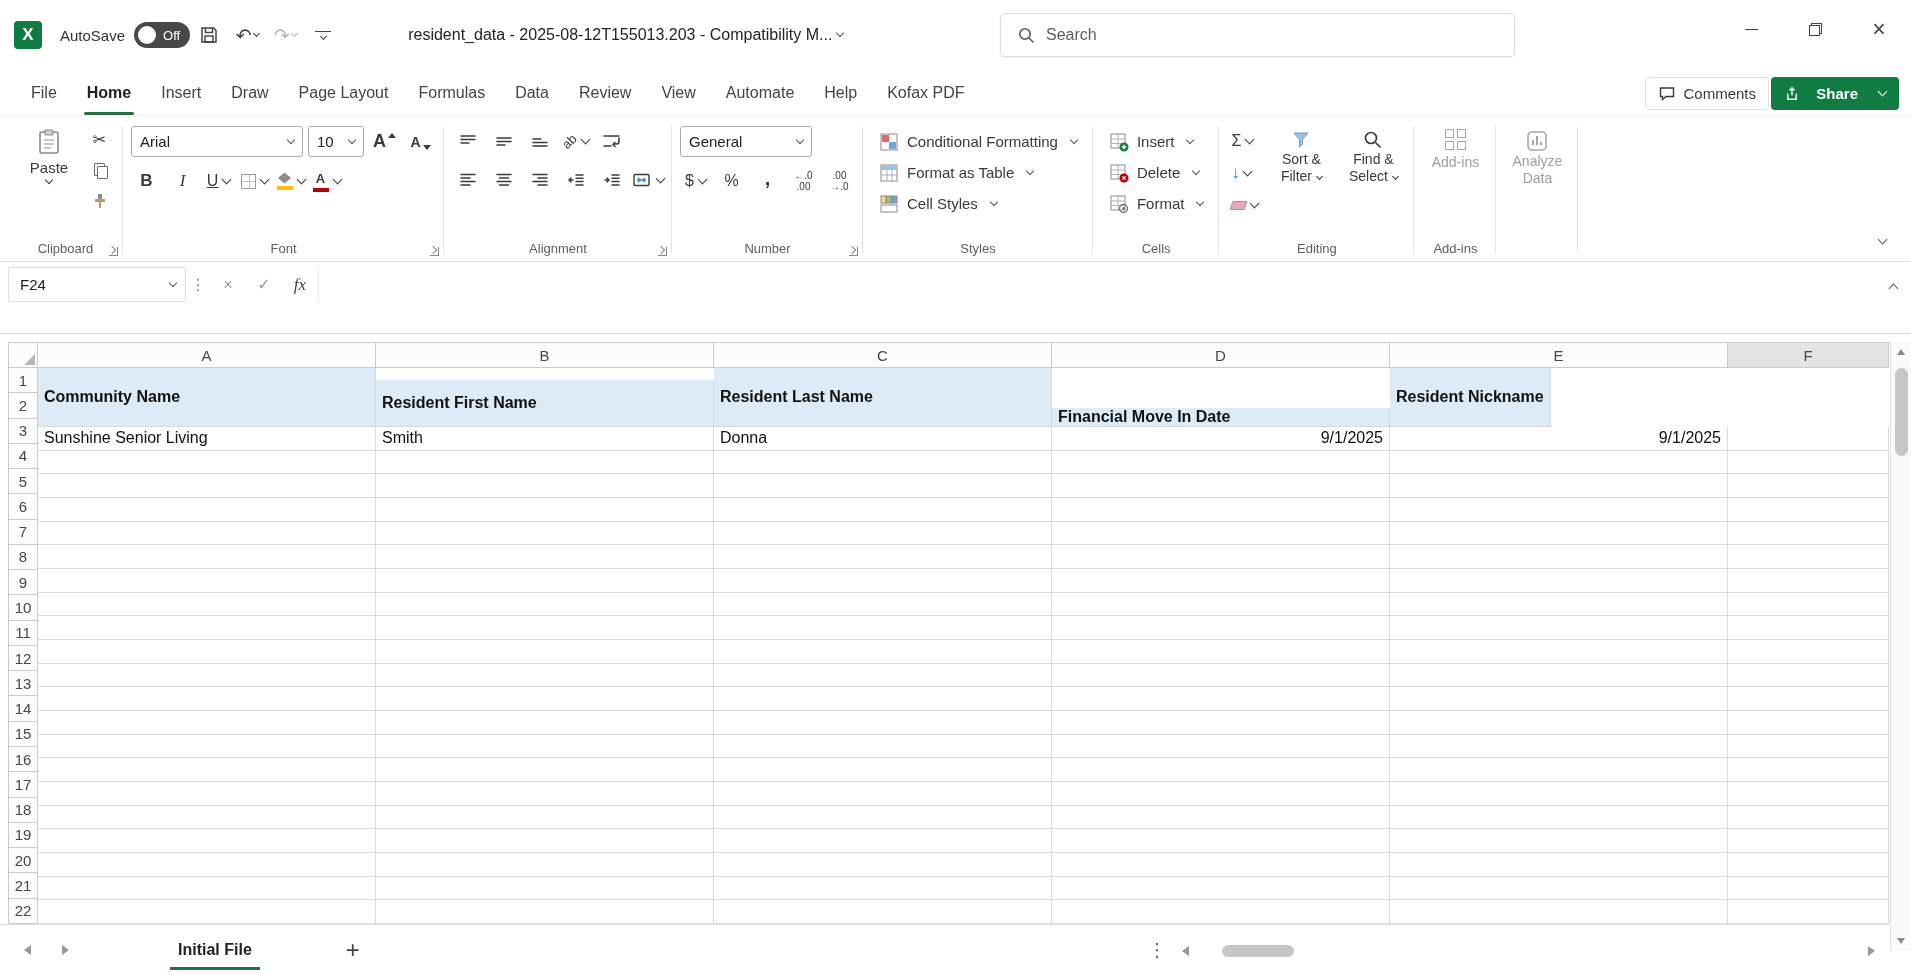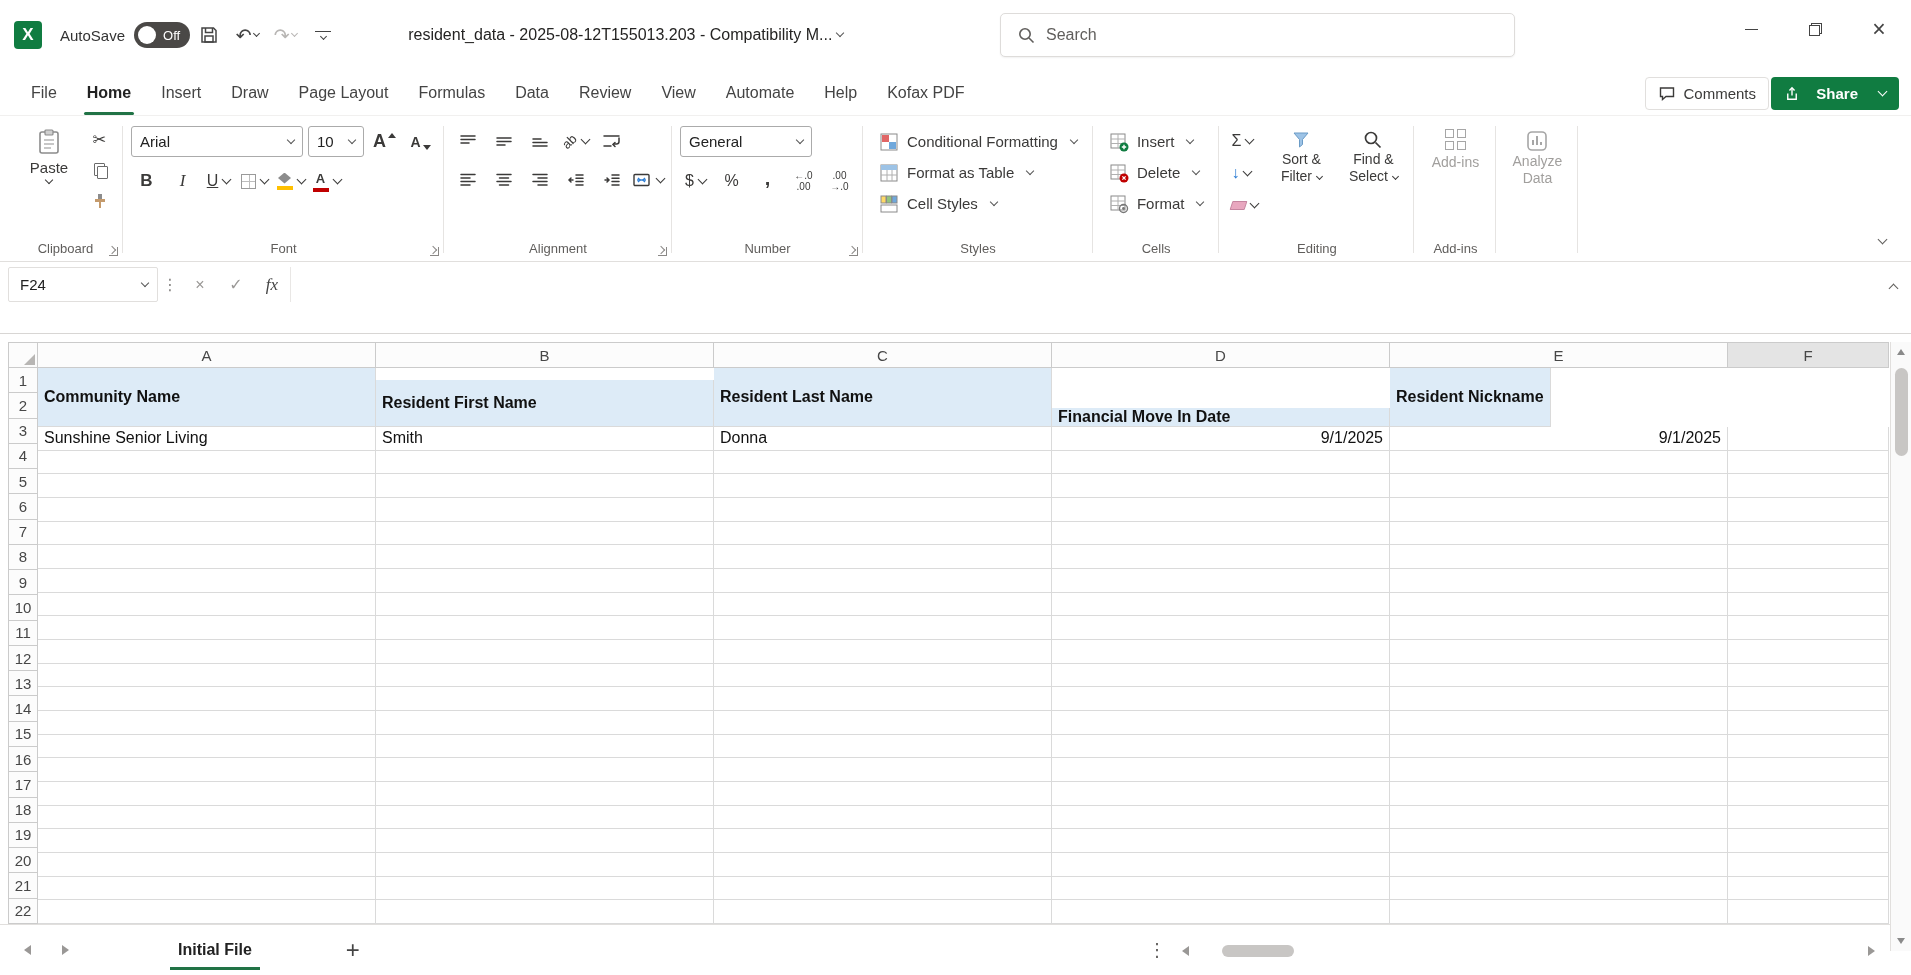--- a/index.html
+++ b/index.html
@@ -98,21 +98,21 @@
   .eraser { width:15px; height:9px; background:#e8a7bf; border:1px solid #c585a0; transform:skewX(-18deg); border-radius:1px; display:inline-block; }
   .tall-btn { display:flex; flex-direction:column; align-items:center; width:66px; padding-top:3px; font-size:14px; line-height:1.2; color:#3b3a39; }
   .tall-btn.disabled, .tall-btn.disabled * { color:#a19f9d; }
   .tall-btn .cv { width:5px; height:5px; }
   .sq4 { display:grid; grid-template-columns:9px 9px; grid-template-rows:9px 9px; gap:3px; margin-bottom:4px; }
   .sq4 i { border:1.6px solid #a6a6a6; display:block; }
   .ribbon-collapse { position:absolute; right:16px; bottom:8px; width:30px; height:24px; display:flex; align-items:center; justify-content:center; color:#605e5c; }
 
   
   .formula-bar { position:relative; height:72px; display:flex; align-items:flex-start; padding:5px 8px 0 8px; border-bottom:1px solid #d8d6d4; background:#fff; }
-  .name-box { width:150px; height:35px; border:1px solid #e1dfdd; border-radius:2px; display:flex; align-items:center; padding:0 9px 0 11px; font-size:15px; color:#222; background:#fff; }
+  .name-box { width:178px; height:35px; border:1px solid #e1dfdd; border-radius:2px; display:flex; align-items:center; padding:0 9px 0 11px; font-size:15px; color:#222; background:#fff; }
   .name-box .cv { margin-left:auto; width:6px; height:6px; color:#555; }
   .fdots { width:24px; text-align:center; font-size:16px; color:#8a8886; padding-top:8px; }
   .fbtn { width:36px; height:35px; display:inline-flex; align-items:center; justify-content:center; font-size:16px; color:#9a9896; }
   .fbtn.fx { font-family:"Liberation Serif",serif; font-style:italic; font-size:17px; color:#444; }
   .formula-input { flex:1; height:35px; border:0; border-left:1px solid #e9e7e5; outline:none; font-size:15px; padding:0 8px; font-family:inherit; background:#fff; }
   .fcollapse { position:absolute; right:8px; top:12px; width:24px; height:24px; display:flex; align-items:center; justify-content:center; color:#605e5c; }
 
   
   .grid { position:absolute; top:342px; left:0; width:1889px; height:582px; background:#fff; }
   .corner { position:absolute; left:8px; top:0; width:30px; height:26px; background:#fcfcfc; border:1px solid #cbcbcb; border-left:1px solid #cbcbcb; }

